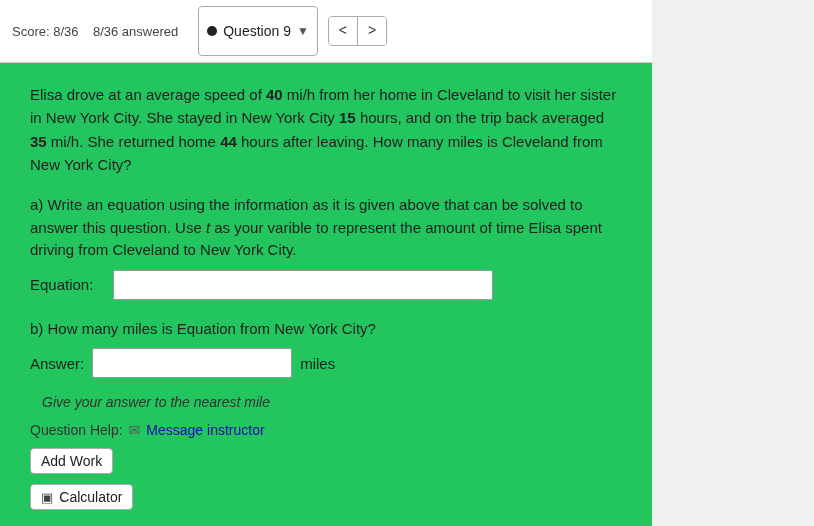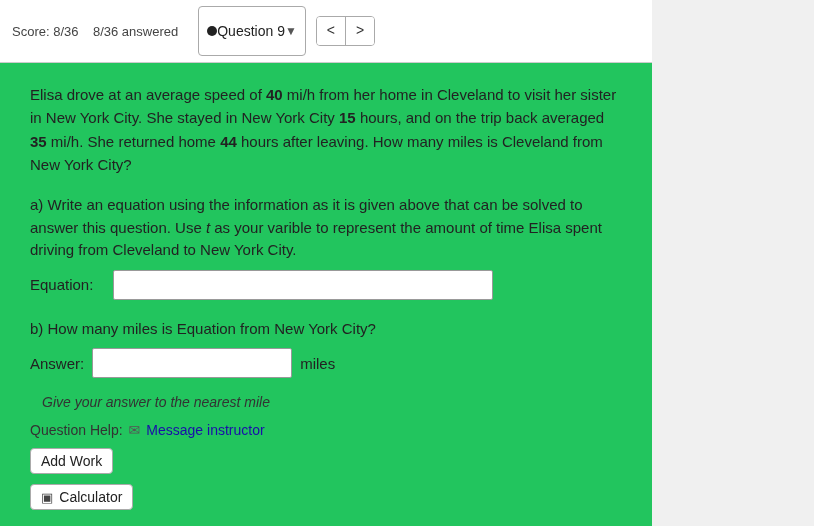--- a/index.html
+++ b/index.html
@@ -28,20 +28,21 @@
       color: #444;
       margin-right: 10px;
     }
     .question-selector {
       display: flex;
       align-items: center;
       border: 1px solid #aaa;
       border-radius: 4px;
       background: #fff;
       padding: 16px 8px;
+      gap: 6px;
       font-size: 14px;
     }
     .question-selector .dot {
       width: 10px;
       height: 10px;
       background: #222;
       border-radius: 50%;
       display: inline-block;
     }
     .question-selector .label {

